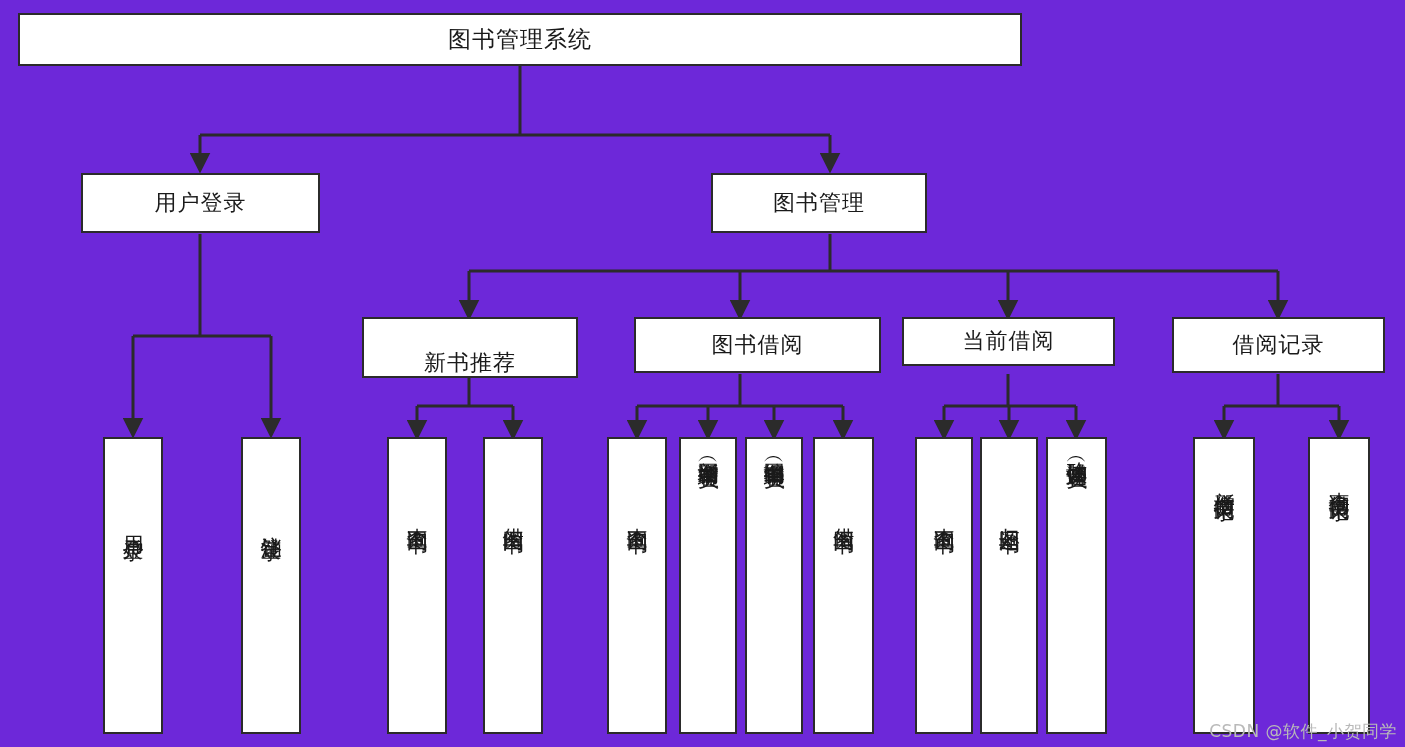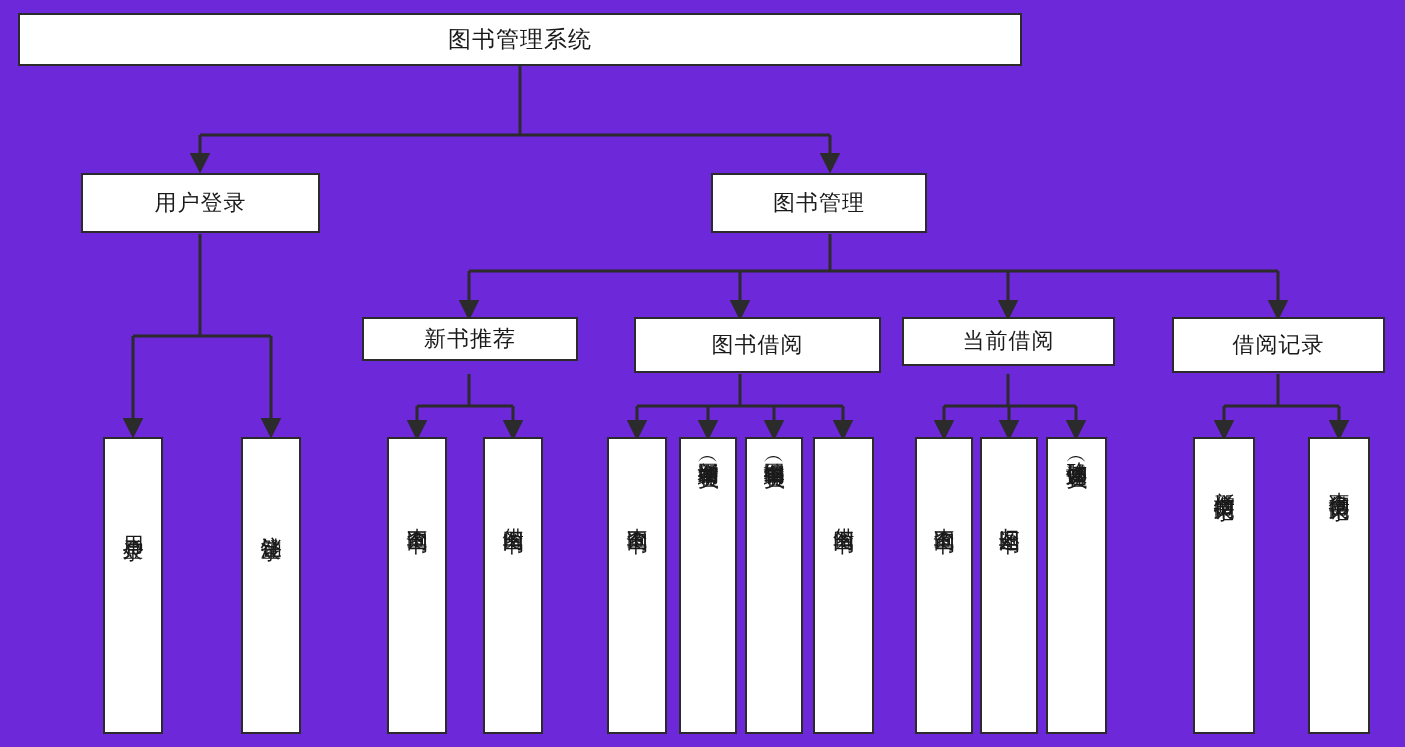--- a/index.html
+++ b/index.html
@@ -130,21 +130,21 @@
     <span>图书管理系统</span>
   </div>
 
   <div class="node h-node" style="left:81px; top:173px; width:239px; height:60px;">
     <span>用户登录</span>
   </div>
   <div class="node h-node" style="left:711px; top:173px; width:216px; height:60px;">
     <span>图书管理</span>
   </div>
 
-  <div class="node h-node" style="left:362px; top:317px; width:216px; height:44px;">
+  <div class="node h-node" style="left:362px; top:317px; width:216px; height:61px;align-items:flex-end;">
     <span>新书推荐</span>
   </div>
   <div class="node h-node" style="left:634px; top:317px; width:247px; height:56px;">
     <span>图书借阅</span>
   </div>
   <div class="node h-node" style="left:902px; top:317px; width:213px; height:49px;">
     <span>当前借阅</span>
   </div>
   <div class="node h-node" style="left:1172px; top:317px; width:213px; height:56px;">
     <span>借阅记录</span>
@@ -187,13 +187,14 @@
     <span class="v-label">确认归还（管理员）</span>
   </div>
 
   <div class="node v-node" style="left:1193px; top:437px; width:62px; height:297px; padding-top:36px;">
     <span class="v-label">新增借阅记录</span>
   </div>
   <div class="node v-node" style="left:1308px; top:437px; width:62px; height:297px; padding-top:36px;">
     <span class="v-label">查询借阅记录</span>
   </div>
 
+  <div class="watermark">CSDN @软件_小贺同学</div>
 </div>
 
 </body></html>

